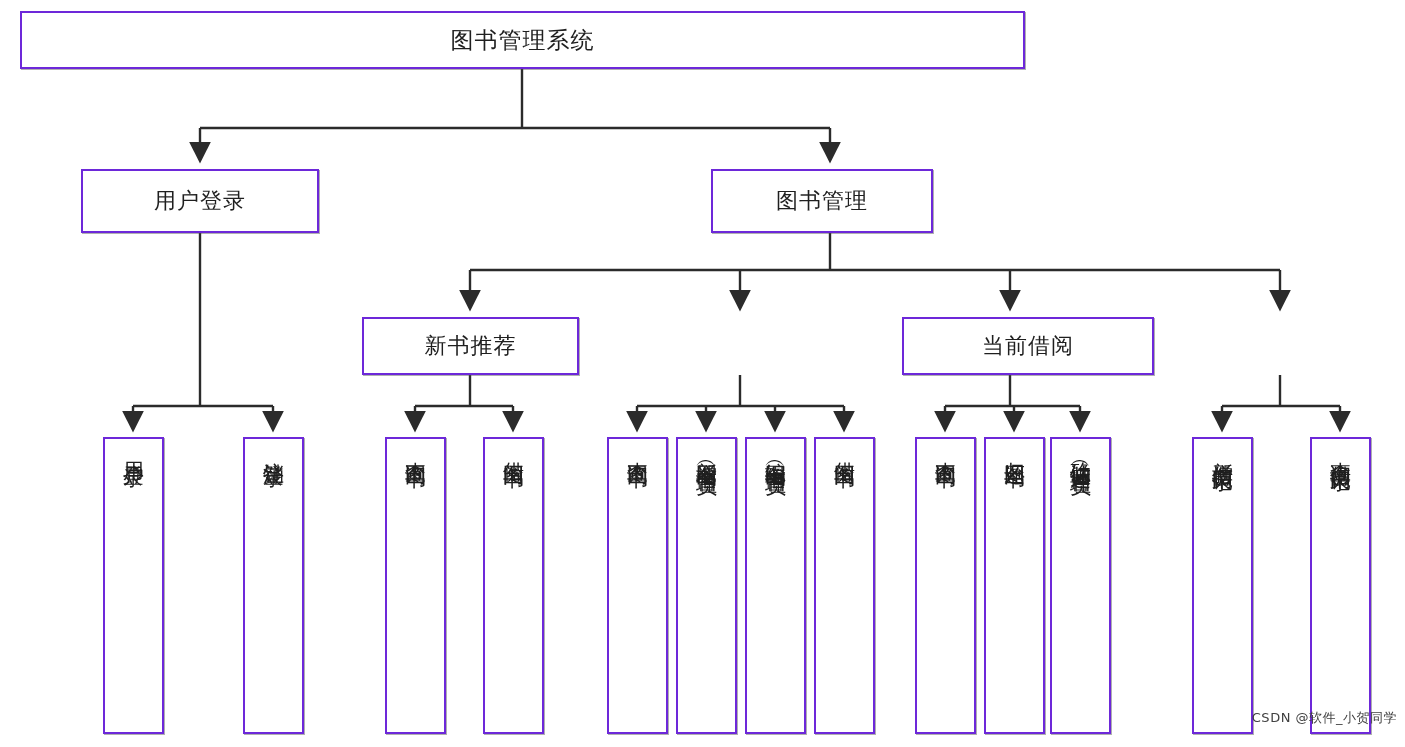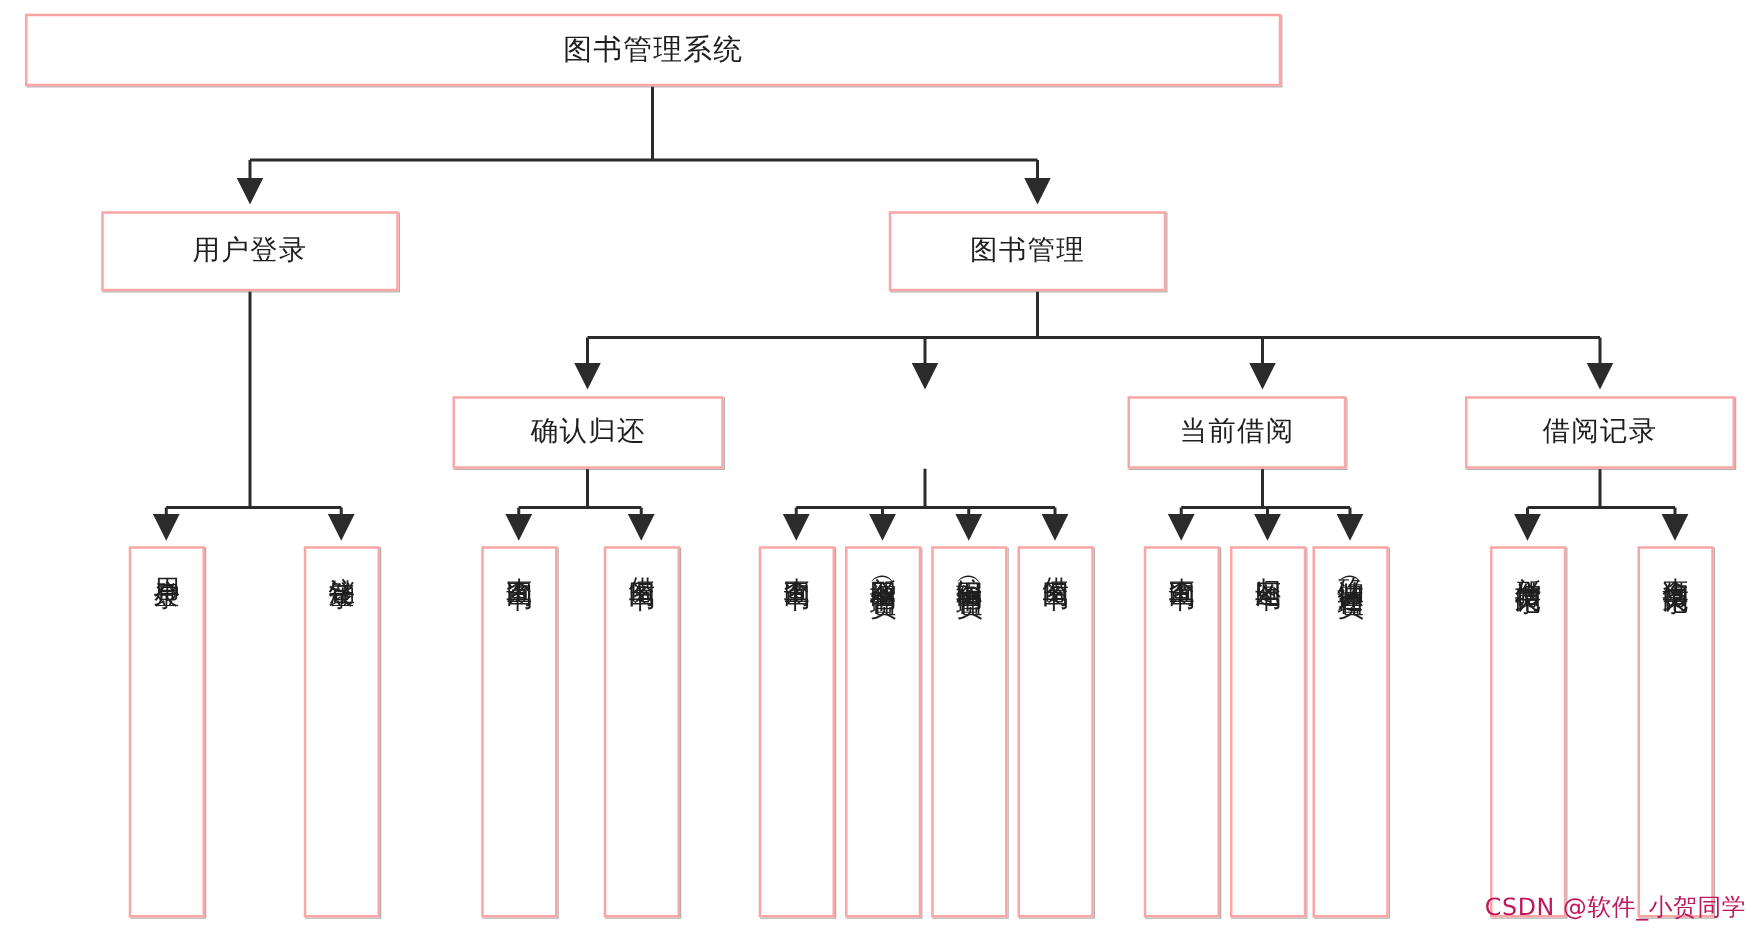--- a/index.html
+++ b/index.html
@@ -26,21 +26,21 @@
     left: 0;
     top: 0;
     width: 1405px;
     height: 747px;
     pointer-events: none;
   }
   .node {
     position: absolute;
     box-sizing: border-box;
     background: #ffffff;
-    border: 2px solid #fca5a5;
+    border: 2px solid #6d28d9;
     display: flex;
     align-items: center;
     justify-content: center;
     text-align: center;
     box-shadow: 1px 1px 0 rgba(80,80,80,0.45);
   }
   .node .label {
     font-size: 22px;
     line-height: 1.25;
     letter-spacing: 1px;
@@ -62,23 +62,23 @@
     text-orientation: upright;
     font-size: 21px;
     line-height: 1.15;
     letter-spacing: 2px;
     white-space: normal;
     max-height: 100%;
   }
   #watermark {
     position: absolute;
     right: 8px;
-    bottom: 8px;
-    font-size: 19px;
-    color: #be185d;
+    bottom: 20px;
+    font-size: 13px;
+    color: #404040;
     letter-spacing: 0.5px;
     user-select: none;
     white-space: nowrap;
   }
 </style>
 </head>
 <body>
 
 <div id="diagram">
 
@@ -137,27 +137,24 @@
   </div>
 
   <div class="node tier-two" style="left: 81px; top: 169px; width: 238px; height: 64px;">
     <span class="label">用户登录</span>
   </div>
   <div class="node tier-two" style="left: 711px; top: 169px; width: 222px; height: 64px;">
     <span class="label">图书管理</span>
   </div>
 
   <div class="node tier-three" style="left: 362px; top: 317px; width: 217px; height: 58px;">
-    <span class="label">确认归还</span>
+    <span class="label">新书推荐</span>
   </div>
-  <div class="node tier-three" style="left: 902px; top: 317px; width: 175px; height: 58px;">
+  <div class="node tier-three" style="left: 902px; top: 317px; width: 252px; height: 58px;">
     <span class="label">当前借阅</span>
-  </div>
-  <div class="node tier-three" style="left: 1172px; top: 317px; width: 216px; height: 58px;">
-    <span class="label">借阅记录</span>
   </div>
 
   <div class="node leaf" style="left: 103px; top: 437px; width: 61px; height: 297px;">
     <span class="label">用户登录</span>
   </div>
   <div class="node leaf" style="left: 243px; top: 437px; width: 61px; height: 297px;">
     <span class="label">注销登录</span>
   </div>
   <div class="node leaf" style="left: 385px; top: 437px; width: 61px; height: 297px;">
     <span class="label">查询图书</span>

